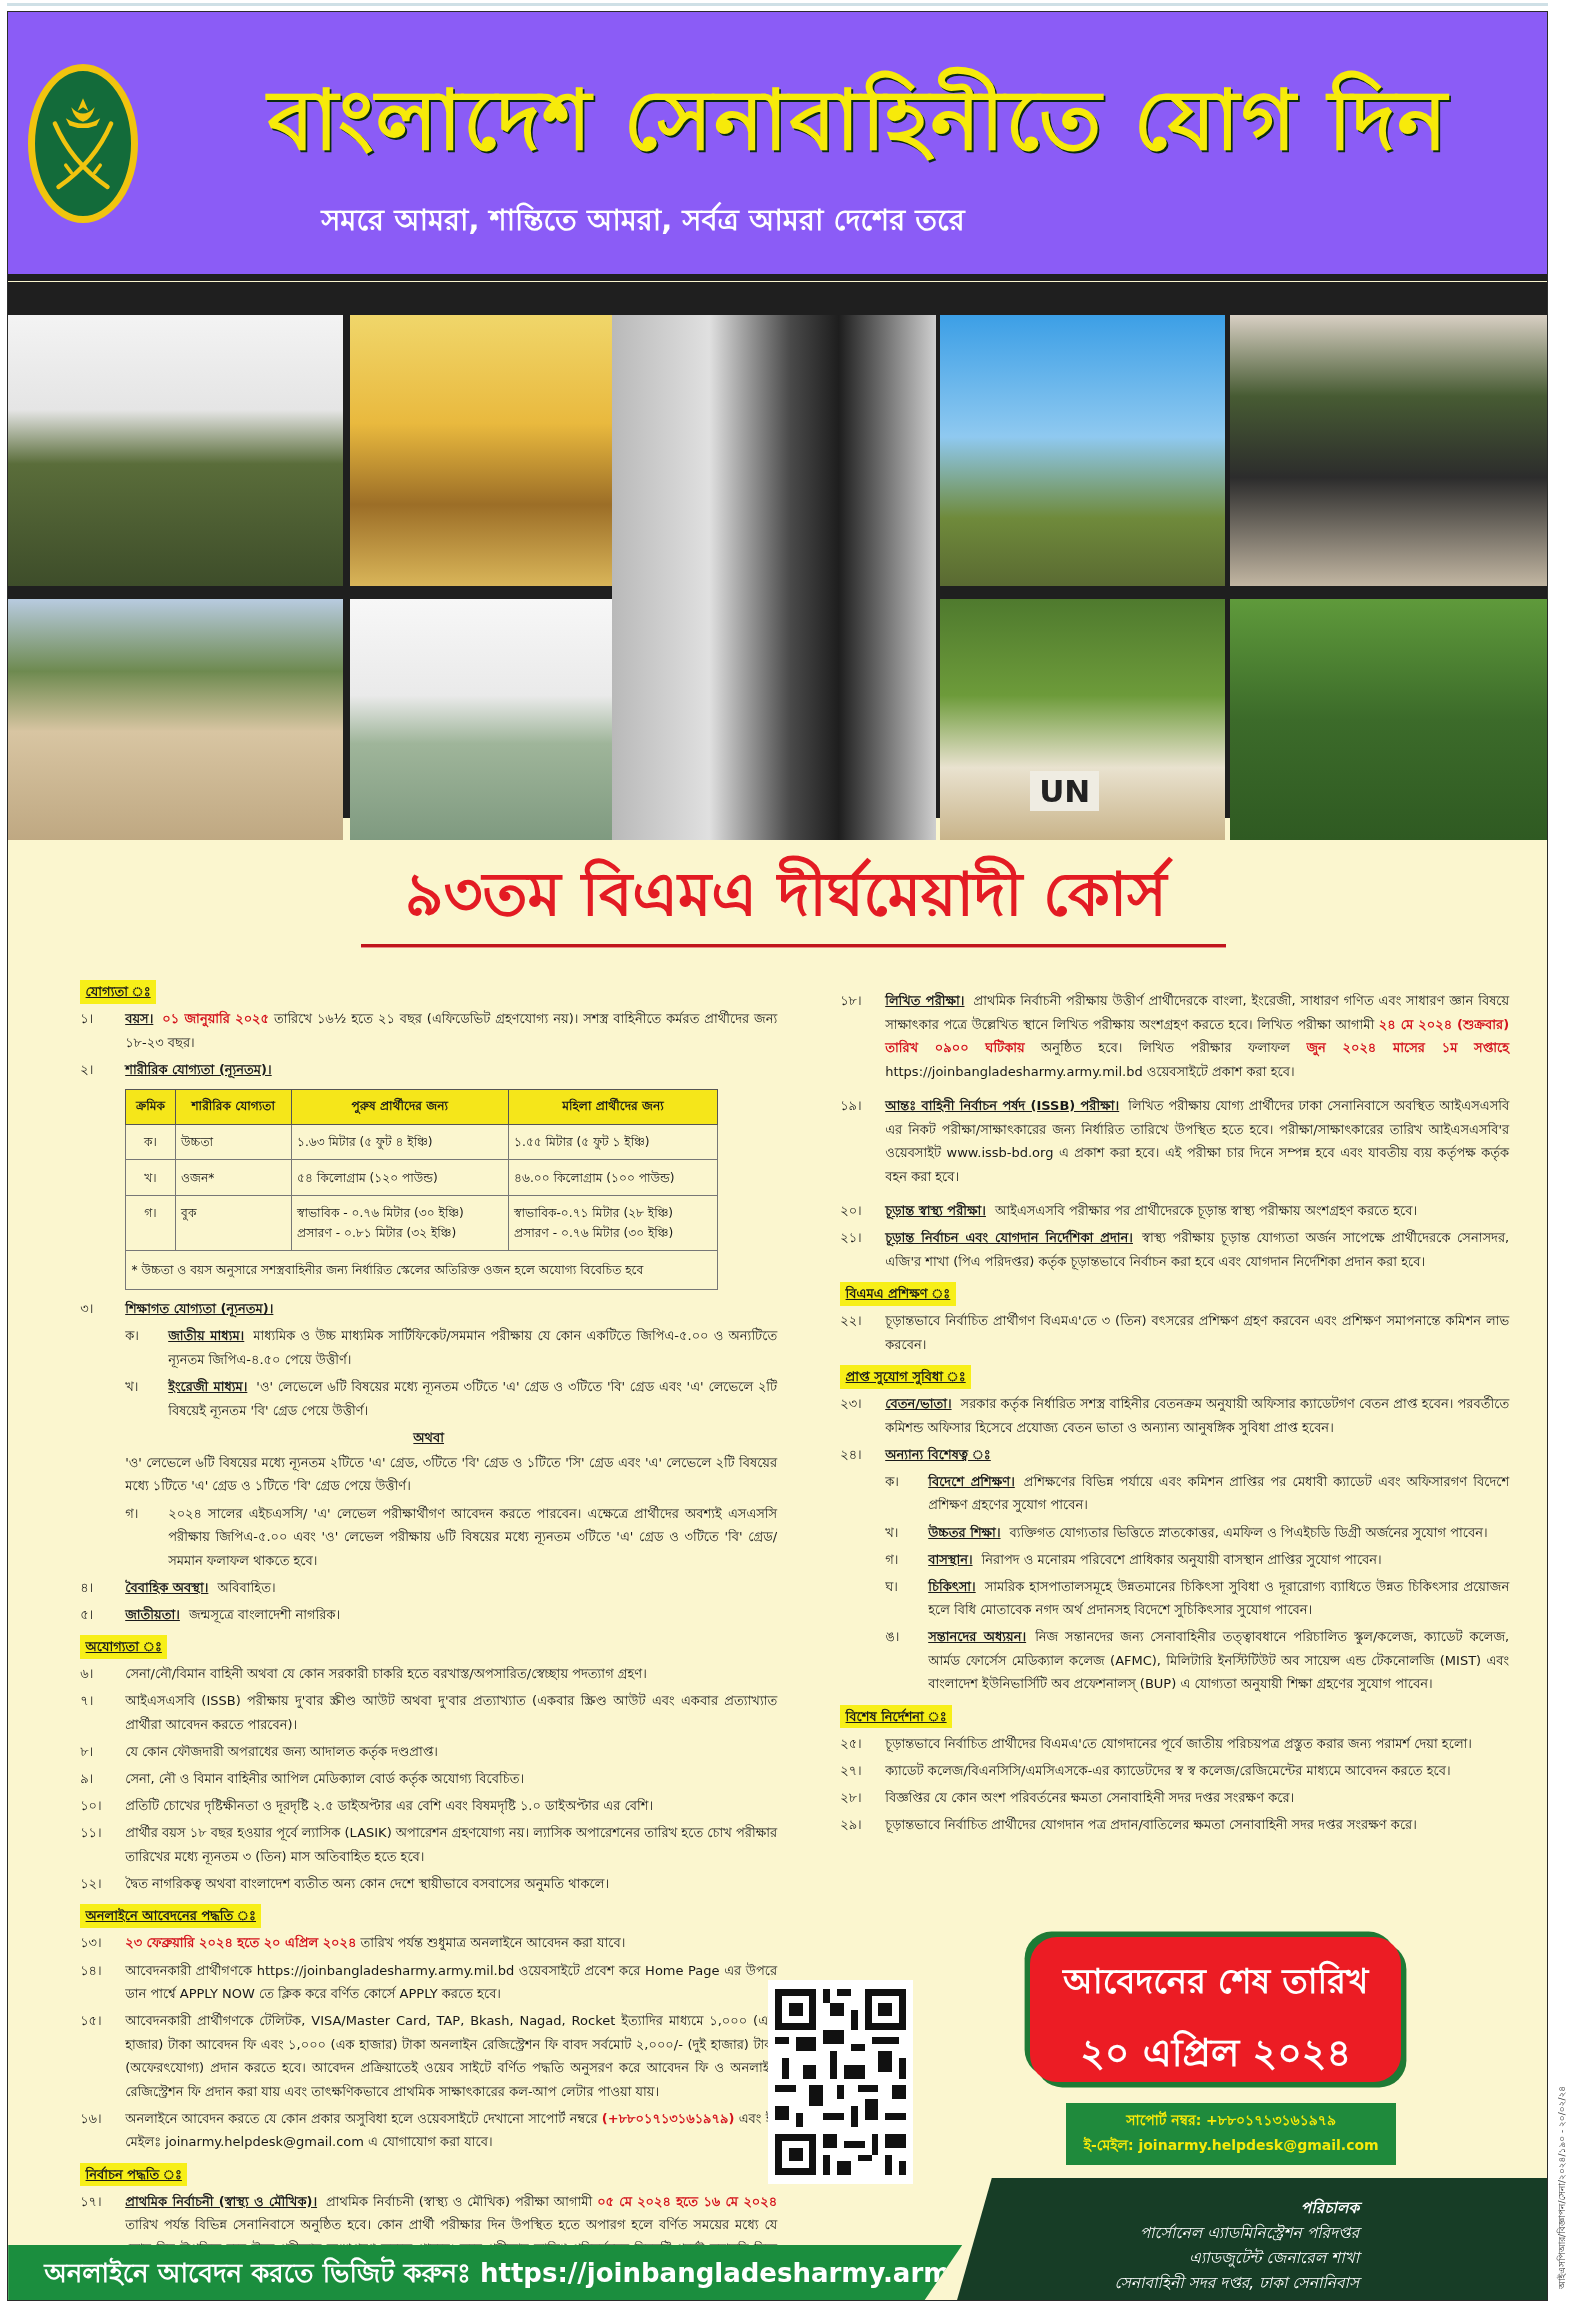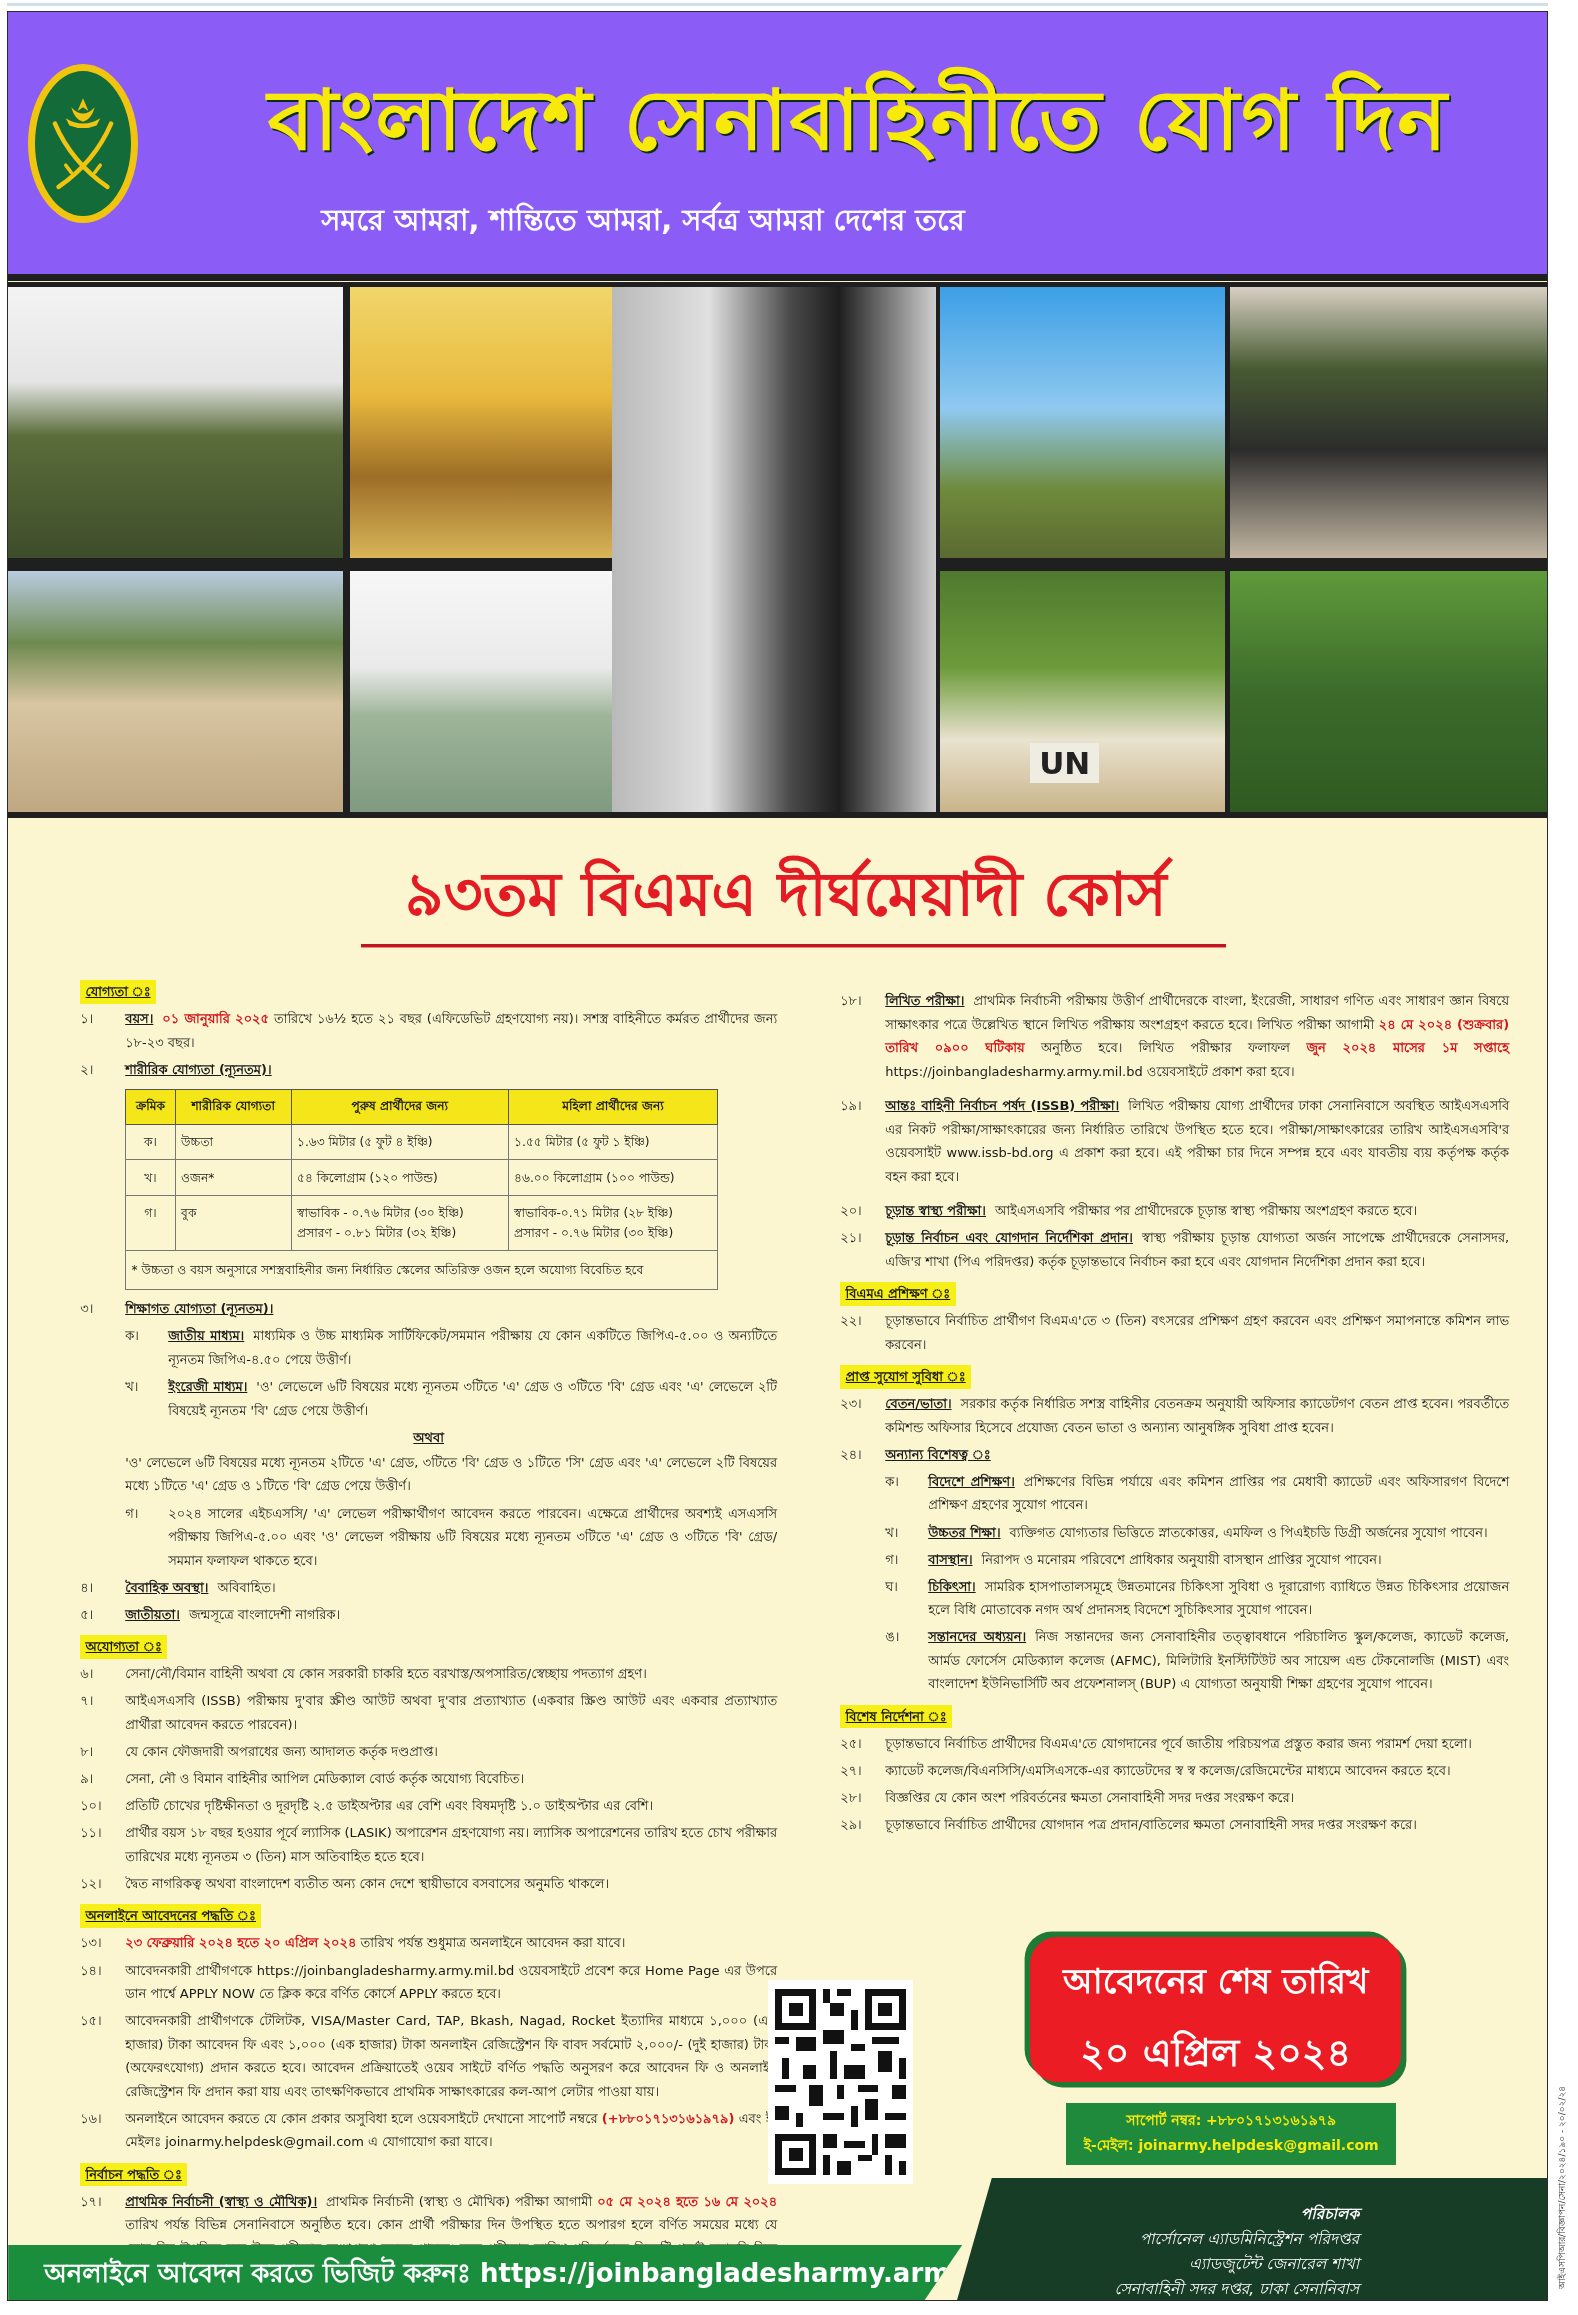--- a/index.html
+++ b/index.html
@@ -10,21 +10,21 @@
   
   .header { position: absolute; left: 0; top: 0; width: 100%; height: 262px; background: #8b5cf6; }
   .emblem { position: absolute; left: 20px; top: 52px; width: 110px; height: 159px; border-radius: 50%; border: 7.2px solid #f1c40f; background: #136b3a; }
   .emblem svg { position: absolute; left: 0; top: 0; width: 100%; height: 100%; }
   .main-title { position: absolute; left: 176px; top: 50px; width: 1348px; text-align: center; color: #f7ea0a; font-weight: bold; font-size: 83px; line-height: 118px; letter-spacing: 1.8px; text-shadow: 1.8px 1.8px 0 #0a2c12; }
   .tagline { position: absolute; left: 313px; top: 185px; width: 995px; color: #ffffff; font-weight: bold; font-size: 29px; }
   .header-strip { position: absolute; left: 0; top: 262px; width: 100%; height: 7.2px; background: #1f1f1f; }
 
   
   .collage { position: absolute; left: 0; top: 270px; width: 100%; height: 536px; background: #1f1f1f; }
-  .photo { position: absolute; overflow: hidden; }
+  .photo { position: absolute; overflow: hidden; margin-top: 28px; }
   .p1 { left: 0; top: 5.4px; width: 335px; height: 271px; background: linear-gradient(180deg,#f3f3f3 0%,#e5e5e5 35%,#5a6d3a 55%,#3e4d2a 100%); }
   .p2 { left: 342px; top: 5.4px; width: 262px; height: 271px; background: linear-gradient(180deg,#f0d66a 0%,#e9b93e 40%,#9c6e27 70%,#d9b559 100%); }
   .p3 { left: 604px; top: 5.4px; width: 324px; height: 525px; background: linear-gradient(90deg,#b9b9b9 0%,#e0e0e0 30%,#4a4a4a 55%,#1e1e1e 70%,#cfcfcf 100%); }
   .p4 { left: 932px; top: 5.4px; width: 285px; height: 271px; background: linear-gradient(180deg,#3c9fe6 0%,#8fc9f0 45%,#6f8a3b 75%,#5a6a32 100%); }
   .p5 { left: 1222px; top: 5.4px; width: 318px; height: 271px; background: linear-gradient(180deg,#d8cfc3 0%,#475b33 30%,#2c2c2c 60%,#c2b6a2 100%); }
   .p6 { left: 0; top: 289px; width: 335px; height: 241px; background: linear-gradient(180deg,#b8cbe0 0%,#6e8a50 30%,#d8c5a2 55%,#bfa882 100%); }
   .p7 { left: 342px; top: 289px; width: 262px; height: 241px; background: linear-gradient(180deg,#f7f7f7 0%,#eaeaea 40%,#9fb59a 60%,#7f9a80 100%); }
   .p8 { left: 932px; top: 289px; width: 285px; height: 241px; background: linear-gradient(180deg,#4f7a2e 0%,#6d9b3a 40%,#e9e2cf 70%,#c9b48a 100%); }
   .p9 { left: 1222px; top: 289px; width: 318px; height: 241px; background: linear-gradient(180deg,#5f9a3b 0%,#3c6b2a 50%,#2f5a22 100%); }
   .un-mark { position: absolute; left: 90px; top: 172px; font-size: 31px; font-weight: bold; color: #222; background: #efece2; padding: 1.8px 9px; }
@@ -57,21 +57,21 @@
   .phys-table .note td { padding: 9px 5.4px; }
 
   
   .qr { position: absolute; left: 760px; top: 1968px; width: 145px; height: 204px; background: #fff; }
   .qr svg { width: 100%; height: 100%; }
   .deadline-box { position: absolute; left: 1022px; top: 1925px; width: 371px; height: 145px; border-radius: 27px; background: #ec1c24; box-shadow: -5.4px -5.4px 0 #1e7a35, 5.4px 5.4px 0 #1e7a35; color: #fff; text-align: center; font-weight: bold; }
   .deadline-box .l1 { font-size: 34px; margin-top: 18px; }
   .deadline-box .l2 { font-size: 38px; margin-top: 11px; }
   .support-box { position: absolute; left: 1058px; top: 2091px; width: 330px; height: 62px; background: #1f8a3c; color: #f7ea0a; text-align: center; font-weight: bold; font-size: 14px; line-height: 25px; padding-top: 5.4px; }
   .footer-band { position: absolute; left: 0; top: 2233px; width: 954px; height: 56px; background: #1b8e3e; clip-path: polygon(0 0, 100% 0, 96% 100%, 0 100%); color: #ffffff; font-weight: bold; font-size: 26px; line-height: 56px; padding-left: 36px; white-space: nowrap; }
-  .issuer-box { position: absolute; left: 948px; top: 2166px; width: 593px; height: 125px; background: #173d26; clip-path: polygon(6% 0, 100% 0, 100% 100%, 0 100%); color: #ffffff; text-align: right; padding-right: 190px; padding-top: 24px; font-size: 15.4px; line-height: 25px; font-style: italic; }
+  .issuer-box { position: absolute; left: 948px; top: 2166px; width: 593px; height: 125px; background: #173d26; clip-path: polygon(6% 0, 100% 0, 100% 100%, 0 100%); color: #ffffff; text-align: right; padding-right: 190px; padding-top: 18px; font-size: 15.4px; line-height: 25px; font-style: italic; }
   .issuer-box .title { font-weight: bold; }
   .side-ref { position: absolute; left: 1554px; top: 2108px; width: 18px; height: 181px; writing-mode: vertical-rl; transform: rotate(180deg); font-size: 9px; color: #333; white-space: nowrap; }
   .top-rule { position: absolute; left: 7.2px; top: 2.7px; width: 1541px; height: 3.6px; background: #cfe0e6; }
 </style>
 </head>
 <body>
 
 <div class="top-rule"></div>
 
 <div class="poster">

